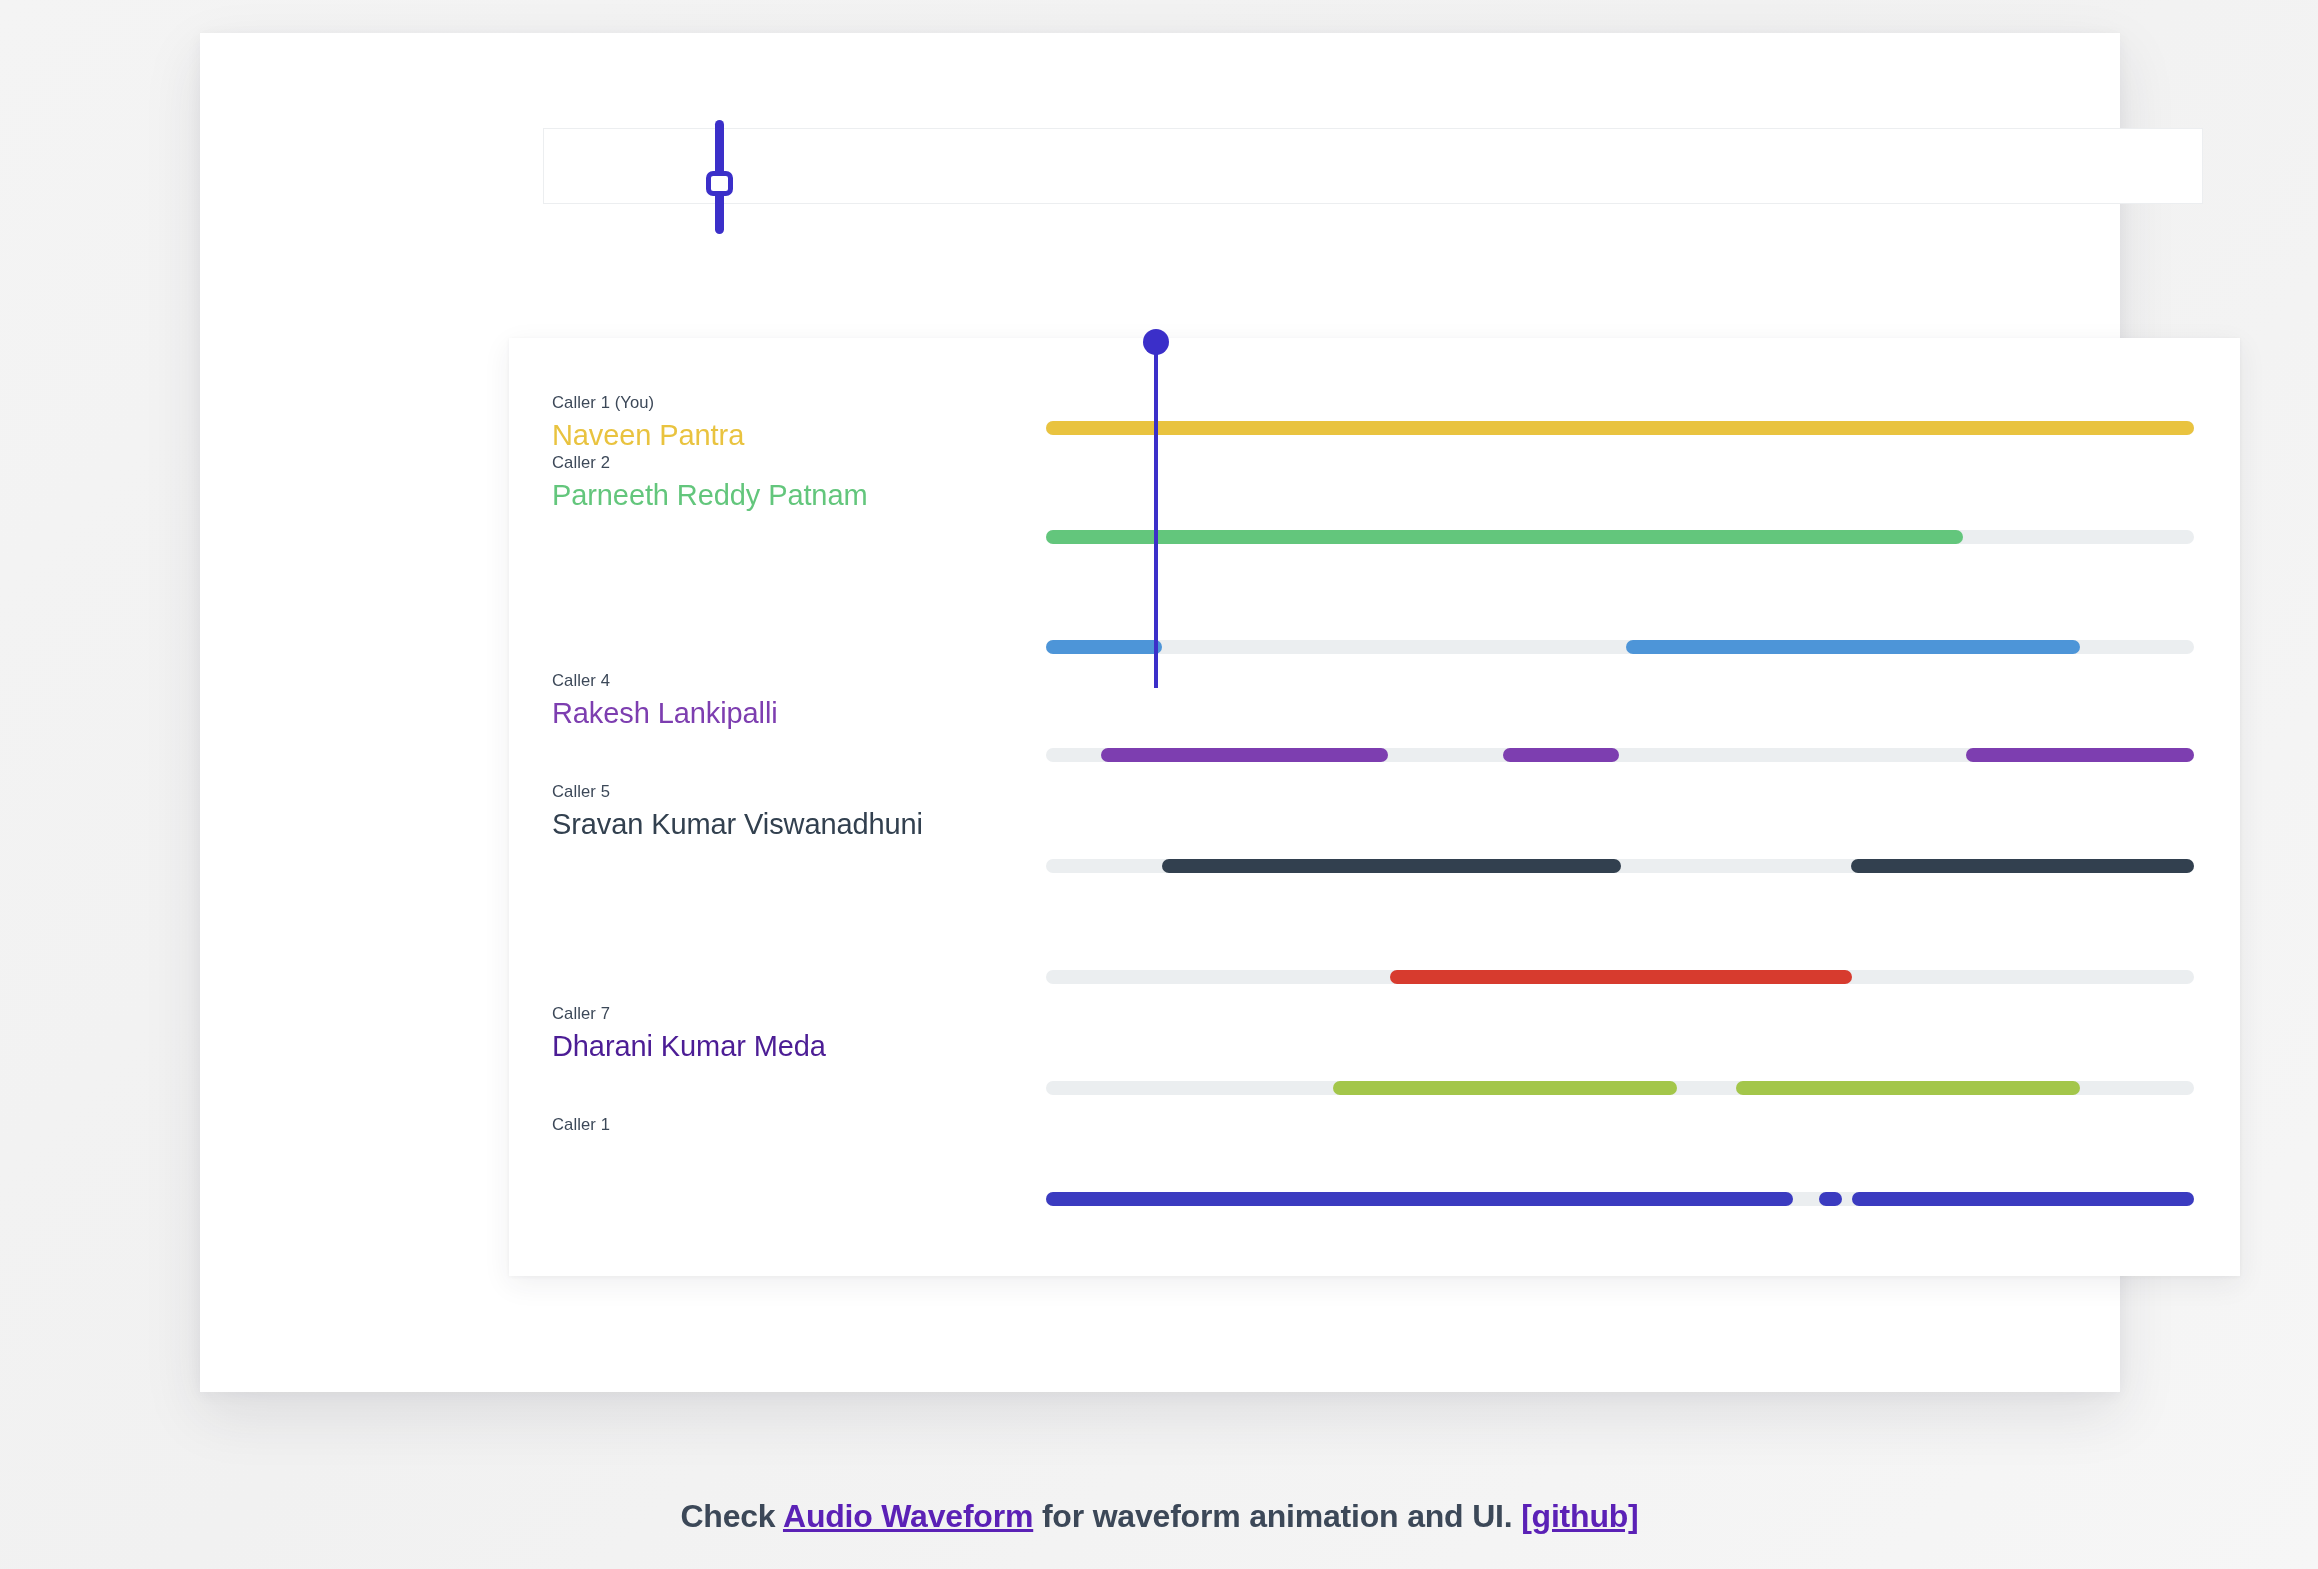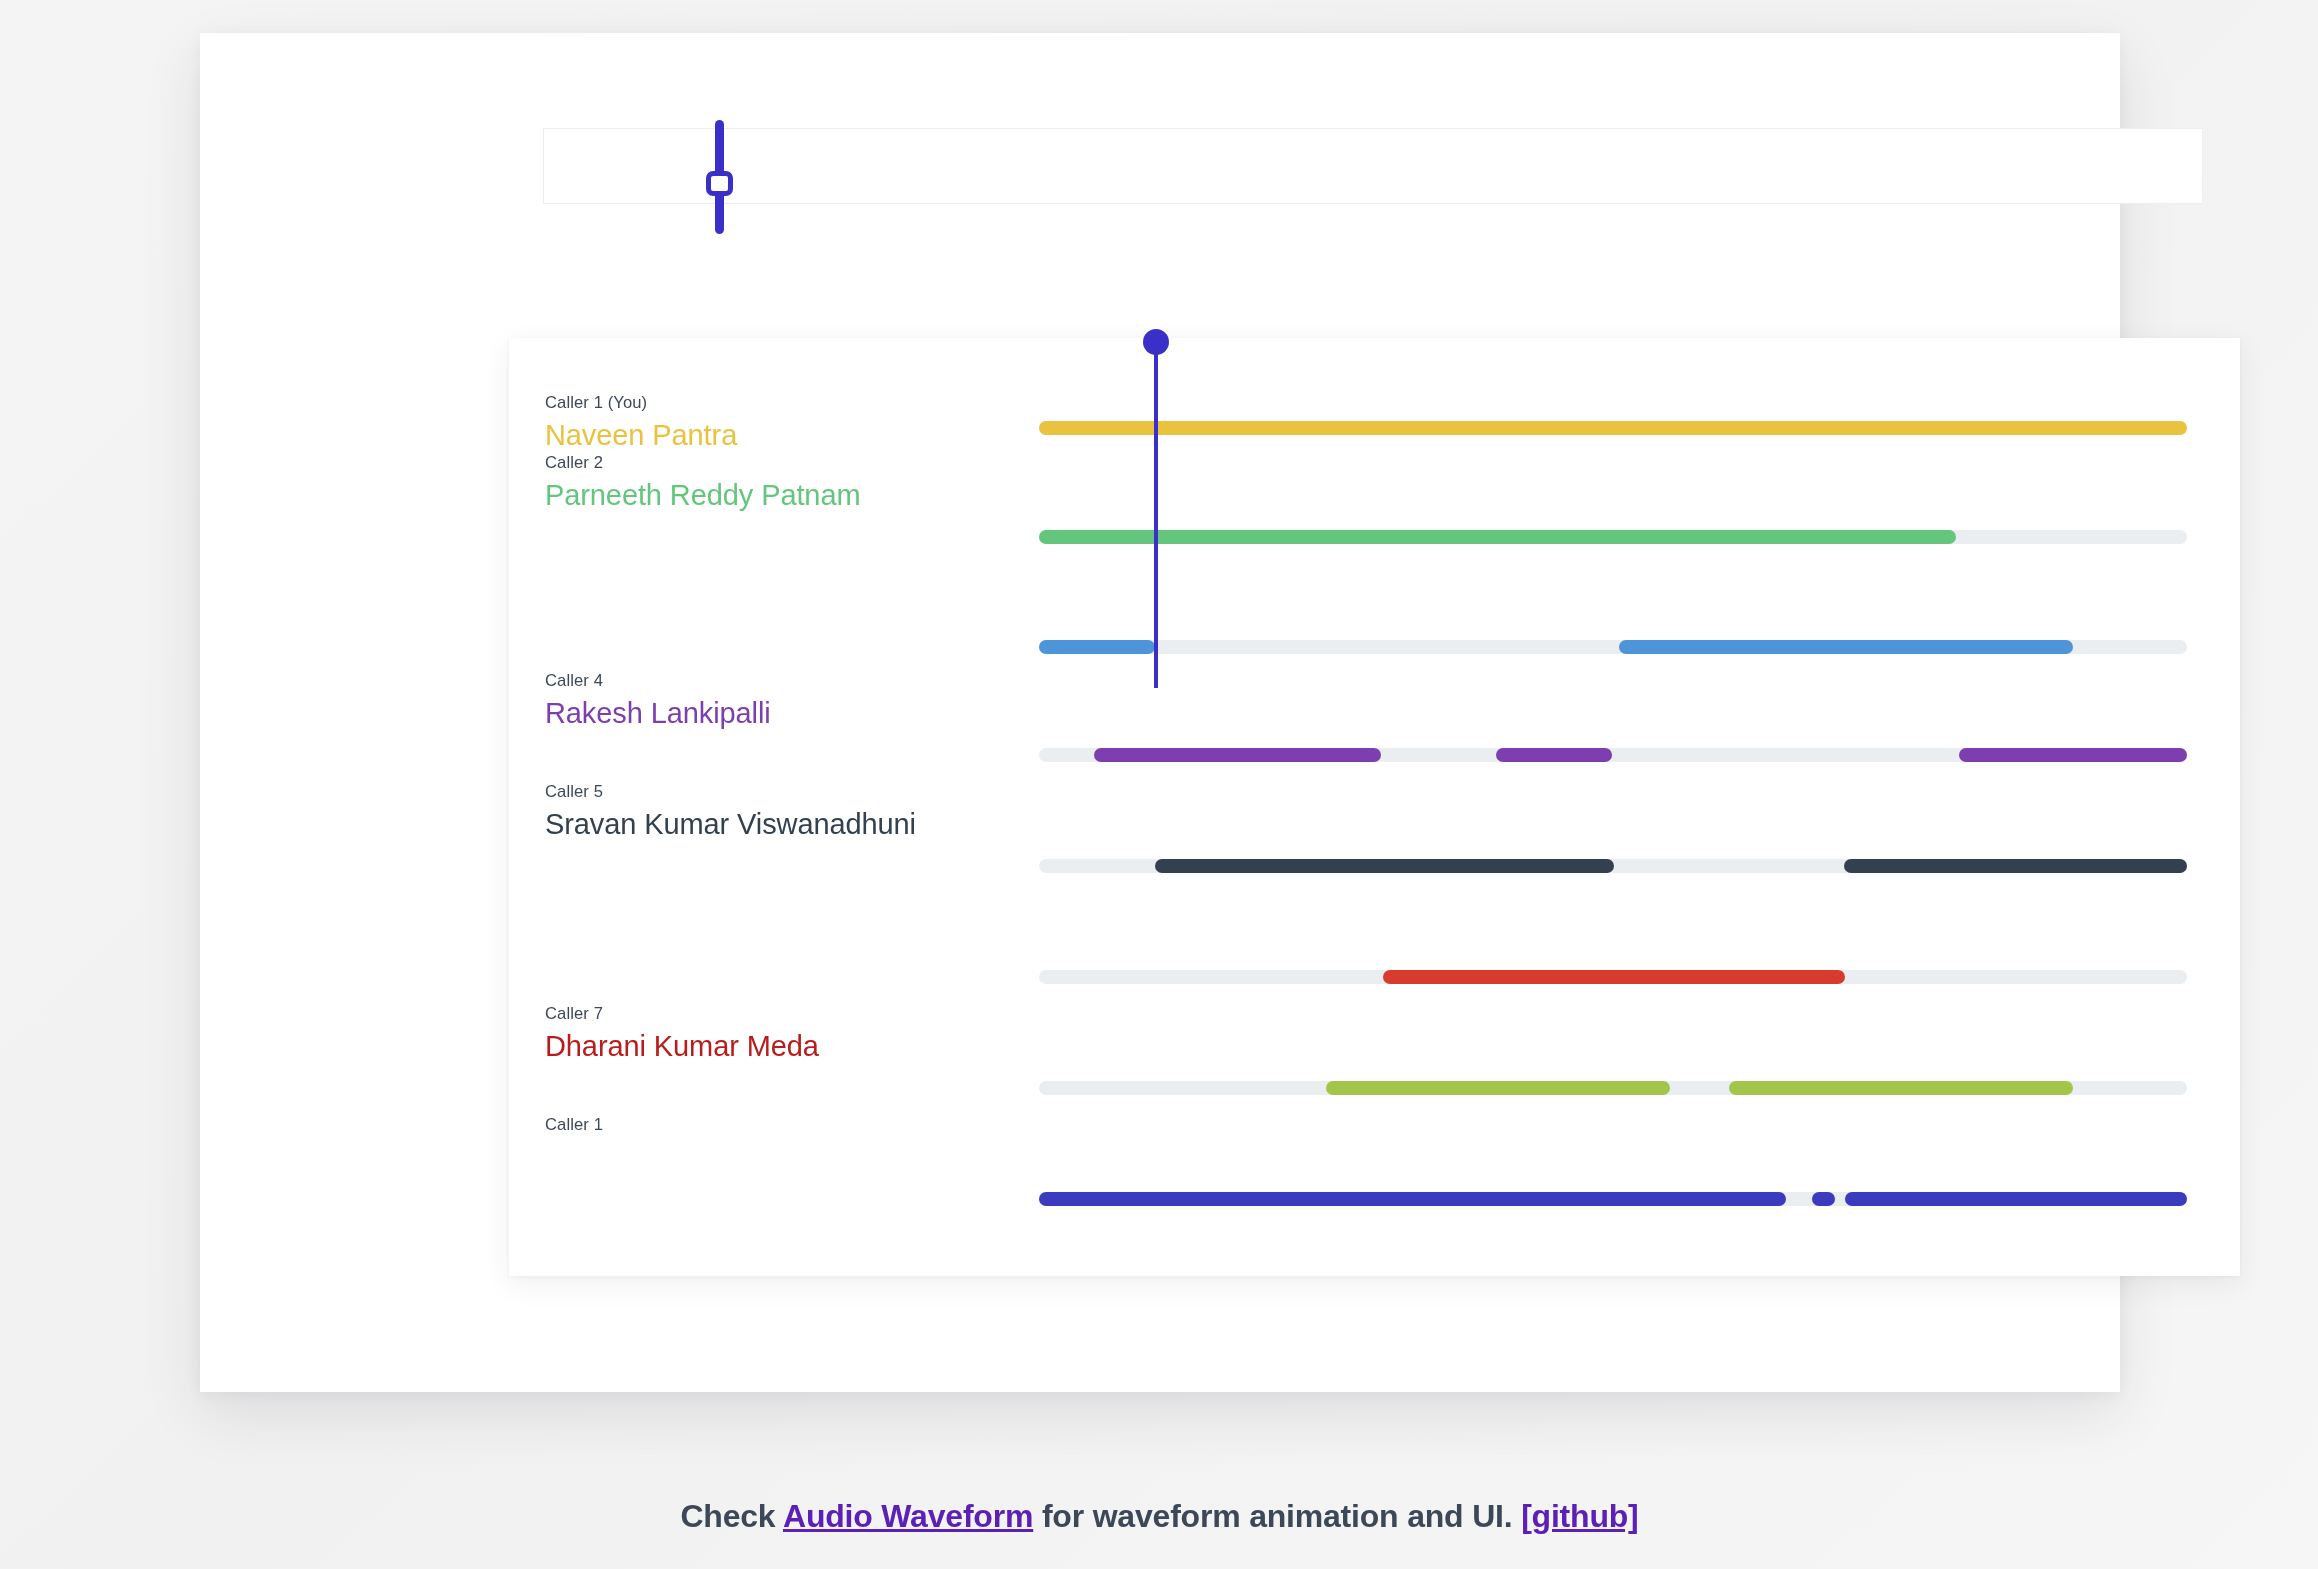--- a/index.html
+++ b/index.html
@@ -89,21 +89,21 @@
     background: #3b2fc9;
   }
 
   
   .rows {
     position: absolute;
     left: 0; top: 0; right: 0; bottom: 0;
   }
   .row {
     position: absolute;
-    left: 1px;
+    left: 8px;
     width: 100%;
     height: 111px;
     text-decoration: underline;
   }
   .labels {
     position: absolute;
     left: 344px;
     width: 491px;
     top: 0;
   }
@@ -219,21 +219,21 @@
           </div>
         </div>
         <div class="row" style="top: 0px;">
           <div class="track" style="top: 937px;">
             <div class="seg" style="left: 30%; width: 40.2%; background: rgb(215, 59, 46);"></div>
           </div>
         </div>
         <div class="row" style="top: 0px;">
           <div class="labels" style="top: 971px;">
             <div class="caller-no">Caller 7</div>
-            <div class="caller-name" style="color: #b91c1c;">Dharani Kumar Meda</div>
+            <div class="caller-name" style="color: #4c1d95;">Dharani Kumar Meda</div>
           </div>
           <div class="track" style="top: 1048px;">
             <div class="seg" style="left: 25%; width: 30%; background: rgb(163, 198, 74);"></div>
             <div class="seg" style="left: 60.1%; width: 30%; background: rgb(163, 198, 74);"></div>
           </div>
         </div>
         <div class="row" style="top: 0px;">
           <div class="labels" style="top: 1082px;">
             <div class="caller-no">Caller 1</div>
           </div>

